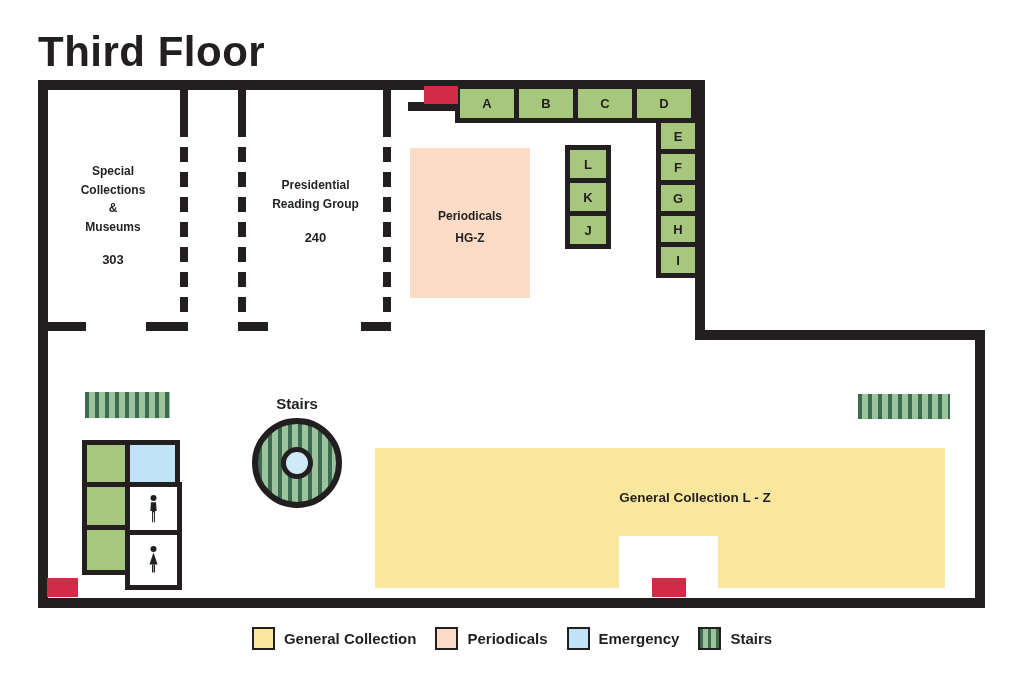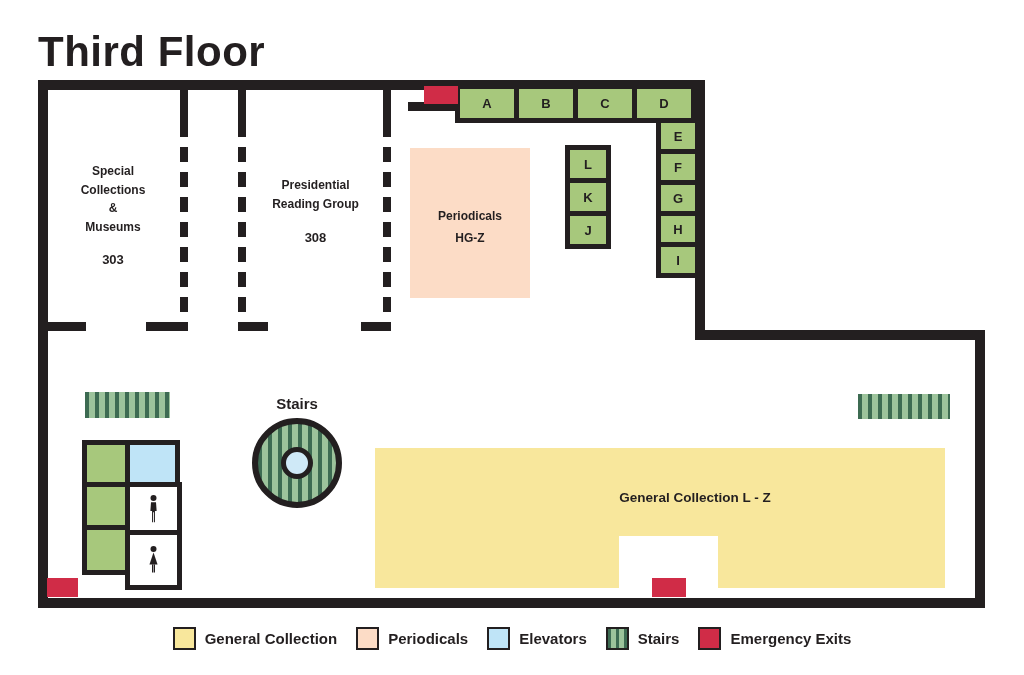--- a/index.html
+++ b/index.html
@@ -71,21 +71,21 @@
   <div class="wall" style="left:408px;top:102px;width:50px;height:9px;"></div>
 
   <div class="room-label" style="left:48px;top:162px;width:130px;">Special
 Collections
 &amp;
 Museums</div>
   <div class="room-number" style="left:48px;top:252px;width:130px;">303</div>
 
   <div class="room-label" style="left:248px;top:176px;width:135px;">Presidential
 Reading Group</div>
-  <div class="room-number" style="left:248px;top:230px;width:135px;">308</div>
+  <div class="room-number" style="left:248px;top:230px;width:135px;">240</div>
 
   <div class="periodicals" style="left:410px;top:148px;width:120px;height:150px;"></div>
   <div class="room-label" style="left:410px;top:206px;width:120px;line-height:1.8;">Periodicals
 HG-Z</div>
 
   <div class="gs-box" style="left:455px;top:84px;width:64px;height:39px;">A</div>
   <div class="gs-box" style="left:514px;top:84px;width:64px;height:39px;">B</div>
   <div class="gs-box" style="left:573px;top:84px;width:64px;height:39px;">C</div>
   <div class="gs-box" style="left:632px;top:84px;width:64px;height:39px;">D</div>
 
@@ -140,25 +140,21 @@
     <div class="legend-item">
       <div class="swatch sw-gc"></div>
       <div class="legend-label">General Collection</div>
     </div>
     <div class="legend-item">
       <div class="swatch sw-per"></div>
       <div class="legend-label">Periodicals</div>
     </div>
     <div class="legend-item">
       <div class="swatch sw-el"></div>
-      <div class="legend-label">Elevators</div>
+      <div class="legend-label">Emergency</div>
     </div>
     <div class="legend-item">
       <div class="swatch sw-st"></div>
       <div class="legend-label">Stairs</div>
-    </div>
-    <div class="legend-item">
-      <div class="swatch sw-ex"></div>
-      <div class="legend-label">Emergency Exits</div>
     </div>
   </div>
 
 </div>
 
 </body></html>

